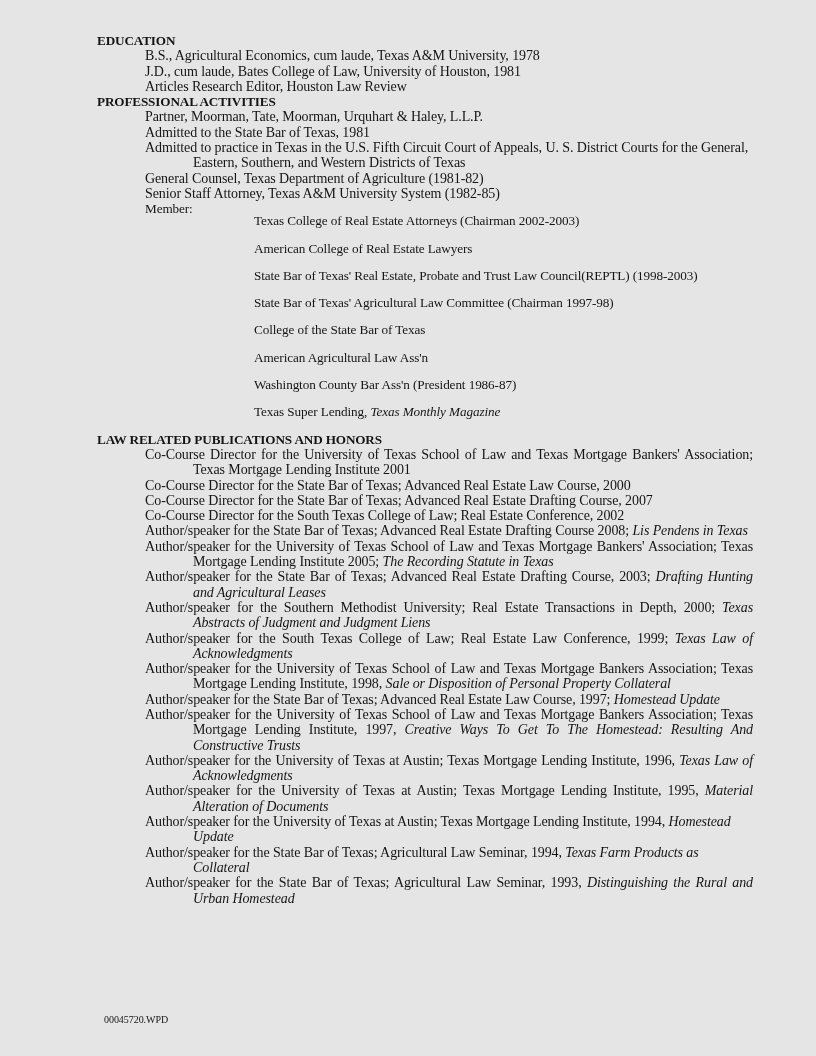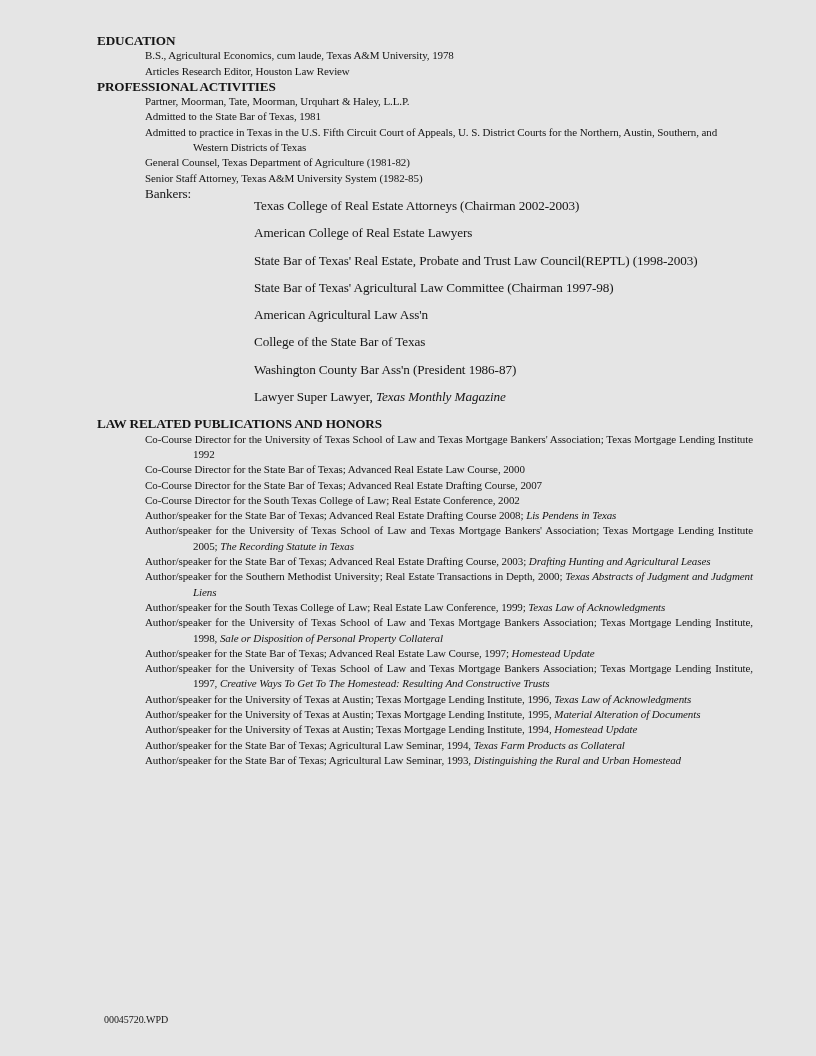--- a/index.html
+++ b/index.html
@@ -25,21 +25,21 @@
   }
   .heading {
     font-weight: bold;
     font-size: 13.2px;
     line-height: 15.3px;
     letter-spacing: -0.15px;
     margin: 0;
     white-space: nowrap;
   }
   .entry {
-    font-size: 11px;
+    font-size: 14px;
     line-height: 15.3px;
     margin: 0;
     padding-left: 48px;
     text-indent: 0;
     letter-spacing: -0.1px;
   }
   
   .entry.hang {
     padding-left: 96px;
     text-indent: -48px;
@@ -82,46 +82,47 @@
   }
 </style>
 </head>
 <body>
 
 <div class="page">
   <div class="content">
 
     <div class="heading">EDUCATION</div>
     <div class="entry">B.S., Agricultural Economics, cum laude, Texas A&amp;M University, 1978</div>
+    <div class="entry">J.D., cum laude, Bates College of Law, University of Houston, 1981</div>
     <div class="entry">Articles Research Editor, Houston Law Review</div>
 
     <div class="heading">PROFESSIONAL ACTIVITIES</div>
     <div class="entry">Partner, Moorman, Tate, Moorman, Urquhart &amp; Haley, L.L.P.</div>
     <div class="entry">Admitted to the State Bar of Texas, 1981</div>
-    <div class="entry hang">Admitted to practice in Texas in the U.S. Fifth Circuit Court of Appeals, U. S. District Courts for the Northern, Austin, Southern, and Western Districts of Texas</div>
+    <div class="entry hang">Admitted to practice in Texas in the U.S. Fifth Circuit Court of Appeals, U. S. District Courts for the General, Eastern, Southern, and Western Districts of Texas</div>
     <div class="entry">General Counsel, Texas Department of Agriculture (1981-82)</div>
     <div class="entry">Senior Staff Attorney, Texas A&amp;M University System (1982-85)</div>
 
     <div class="member-row">
-      <div class="member-label">Bankers:</div>
+      <div class="member-label">Member:</div>
       <div class="member-list">
         <div class="member-item"><span>Texas College of Real Estate Attorneys (Chairman 2002-2003)</span><i></i></div>
         <div class="member-item"><span>American College of Real Estate Lawyers</span><i></i></div>
         <div class="member-item"><span>State Bar of Texas' Real Estate, Probate and Trust Law Council(REPTL) (1998-2003)</span><i></i></div>
         <div class="member-item"><span>State Bar of Texas' Agricultural Law Committee (Chairman 1997-98)</span><i></i></div>
+        <div class="member-item"><span>College of the State Bar of Texas</span><i></i></div>
         <div class="member-item"><span>American Agricultural Law Ass'n</span><i></i></div>
-        <div class="member-item"><span>College of the State Bar of Texas</span><i></i></div>
         <div class="member-item"><span>Washington County Bar Ass'n (President 1986-87)</span><i></i></div>
-        <div class="member-item"><span>Lawyer Super Lawyer, </span><i>Texas Monthly Magazine</i></div>
+        <div class="member-item"><span>Texas Super Lending, </span><i>Texas Monthly Magazine</i></div>
       </div>
     </div>
 
     <div class="heading">LAW RELATED PUBLICATIONS AND HONORS</div>
 
-    <div class="entry hang just"><span>Co-Course Director for the University of Texas School of Law and Texas Mortgage Bankers' Association; Texas Mortgage Lending Institute 1992</span><i></i></div>
+    <div class="entry hang just"><span>Co-Course Director for the University of Texas School of Law and Texas Mortgage Bankers' Association; Texas Mortgage Lending Institute 2001</span><i></i></div>
     <div class="entry hang"><span>Co-Course Director for the State Bar of Texas; Advanced Real Estate Law Course, 2000</span><i></i></div>
     <div class="entry hang"><span>Co-Course Director for the State Bar of Texas; Advanced Real Estate Drafting Course, 2007</span><i></i></div>
     <div class="entry hang"><span>Co-Course Director for the South Texas College of Law; Real Estate Conference, 2002</span><i></i></div>
     <div class="entry hang"><span>Author/speaker for the State Bar of Texas; Advanced Real Estate Drafting Course 2008; </span><i>Lis Pendens in Texas</i></div>
     <div class="entry hang just"><span>Author/speaker for the University of Texas School of Law and Texas Mortgage Bankers' Association; Texas Mortgage Lending Institute 2005; </span><i>The Recording Statute in Texas</i></div>
     <div class="entry hang just"><span>Author/speaker for the State Bar of Texas; Advanced Real Estate Drafting Course, 2003; </span><i>Drafting Hunting and Agricultural Leases</i></div>
     <div class="entry hang just"><span>Author/speaker for the Southern Methodist University; Real Estate Transactions in Depth, 2000; </span><i>Texas Abstracts of Judgment and Judgment Liens</i></div>
     <div class="entry hang just"><span>Author/speaker for the South Texas College of Law; Real Estate Law Conference, 1999; </span><i>Texas Law of Acknowledgments</i></div>
     <div class="entry hang just"><span>Author/speaker for the University of Texas School of Law and Texas Mortgage Bankers Association; Texas Mortgage Lending Institute, 1998, </span><i>Sale or Disposition of Personal Property Collateral</i></div>
     <div class="entry hang"><span>Author/speaker for the State Bar of Texas; Advanced Real Estate Law Course, 1997; </span><i>Homestead Update</i></div>

